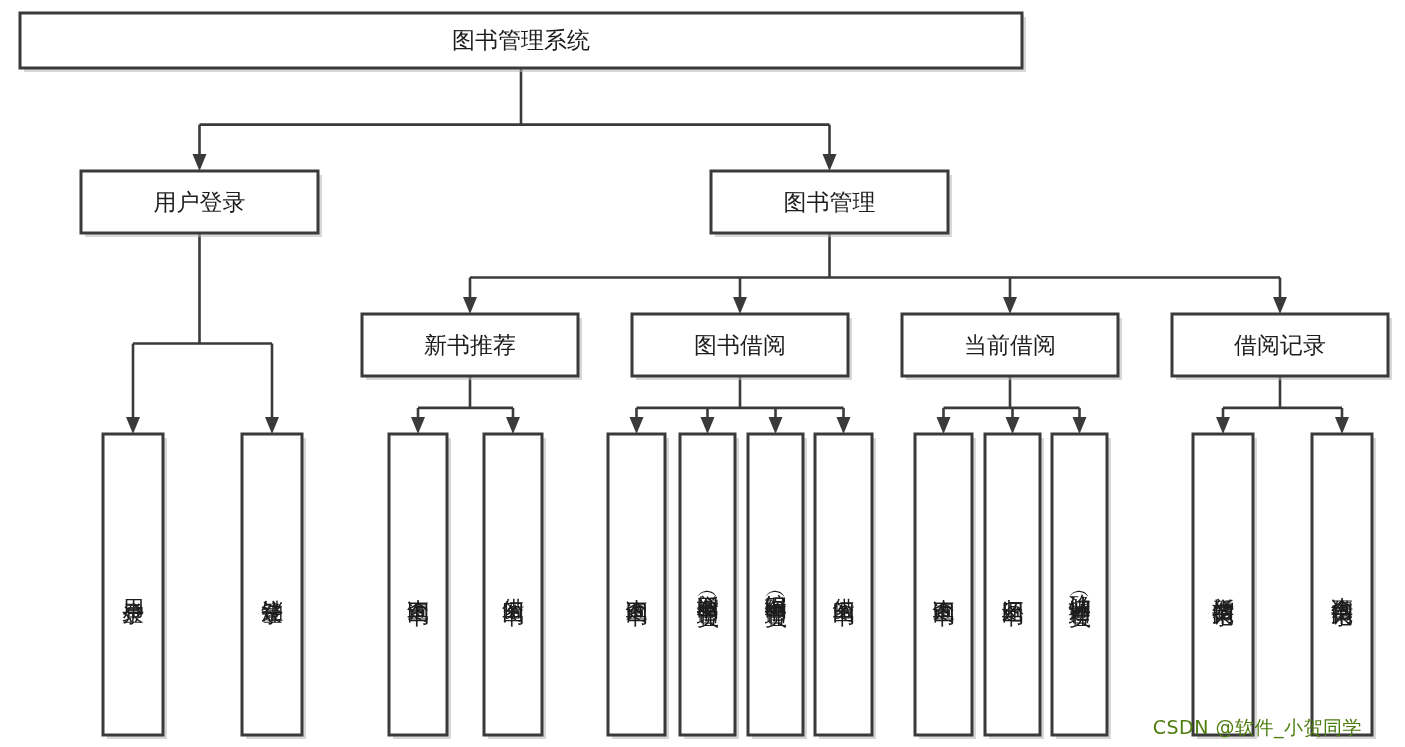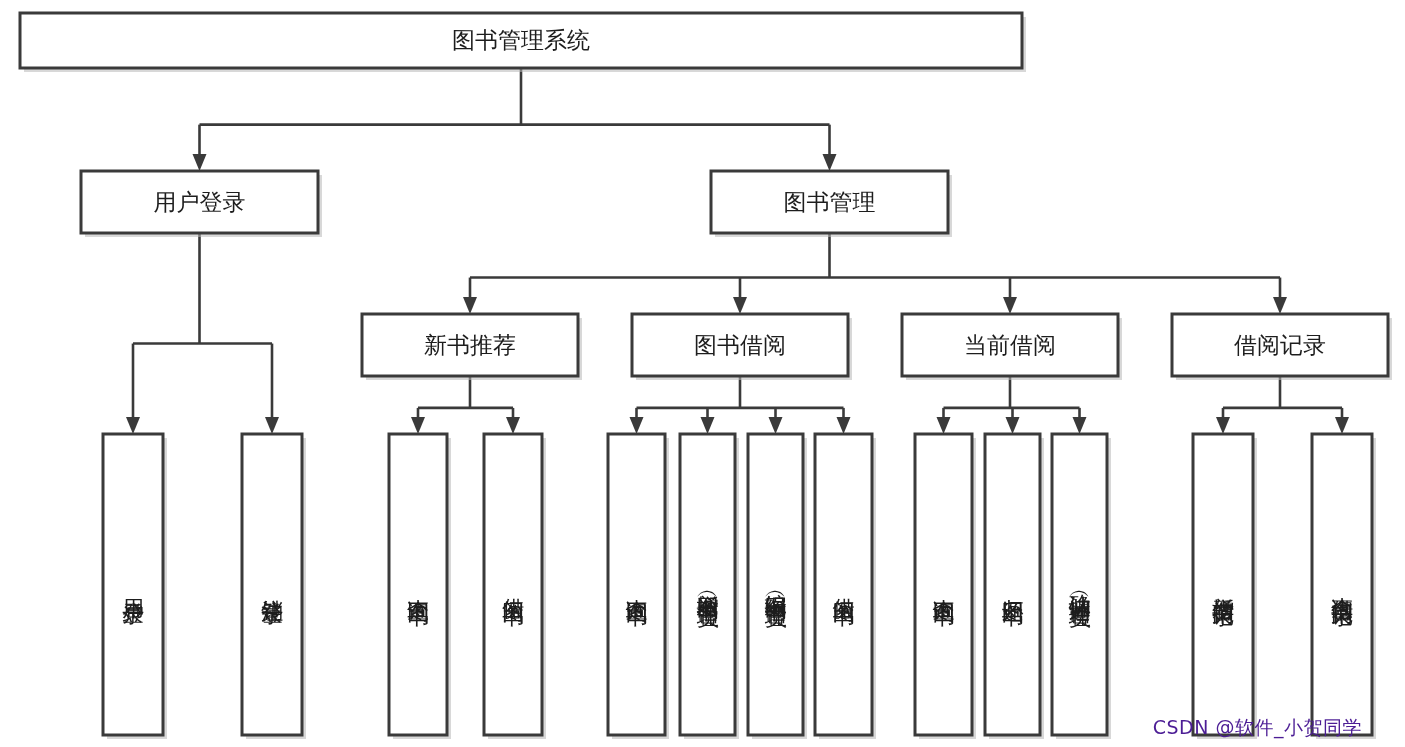--- a/index.html
+++ b/index.html
@@ -69,21 +69,21 @@
     text-align: center;
     white-space: nowrap;
     pointer-events: none;
   }
   .watermark {
     position: absolute;
     right: 12px;
     bottom: 6px;
     font-family: "DejaVu Sans", "Liberation Sans", sans-serif;
     font-size: 19px;
-    color: #4c1d95;
+    color: #4d7c0f;
     letter-spacing: 0.5px;
     white-space: nowrap;
   }
 </style>
 </head>
 <body>
 
 <div id="diagram-root">
 
   <svg id="tree-svg" viewBox="0 0 1405 747" xmlns="http://www.w3.org/2000/svg">

